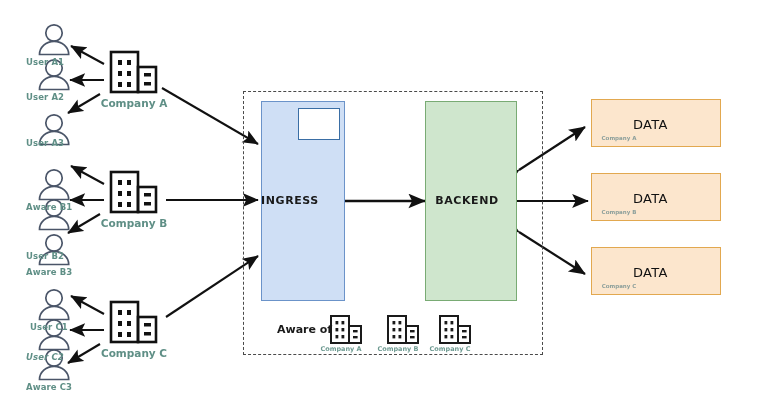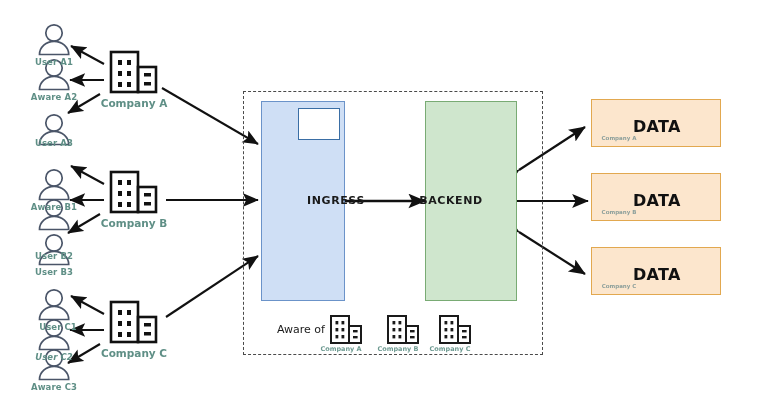--- a/index.html
+++ b/index.html
@@ -19,30 +19,30 @@
     height: 420px;
     background: #ffffff;
   }
   .svg-layer {
     position: absolute;
     left: 0;
     top: 0;
     width: 768px;
     height: 420px;
   }
-  .abs { position: absolute; }
+  .abs { position: absolute; font-weight: bold; }
 
   
   .user-label {
     font-size: 8.5px;
     font-weight: bold;
     color: #5f8f86;
     letter-spacing: 0.1px;
     white-space: nowrap;
-    text-align: center;
+    text-align: left;
   }
   .company-label {
     font-size: 10.5px;
     font-weight: bold;
     color: #5f8f86;
     white-space: nowrap;
     text-align: center;
   }
   .company-mini-label {
     font-size: 6.5px;
@@ -64,22 +64,22 @@
     color: #1a1a1a;
     letter-spacing: 0.6px;
     white-space: nowrap;
   }
   .aware-text {
     font-size: 11px;
     color: #1a1a1a;
     white-space: nowrap;
   }
   .data-text {
-    font-size: 16px;
-    font-weight: bold;
+    font-size: 13px;
+    font-weight: normal;
     color: #111111;
     letter-spacing: 0.3px;
     white-space: nowrap;
   }
 
   
   .ingress-box {
     background: #cfdff5;
     border: 1.6px solid #6b93c9;
     box-sizing: border-box;
@@ -369,48 +369,48 @@
       <rect x="5" y="9" width="13" height="3.4" rx="1" fill="#ffffff"></rect>
       <rect x="5" y="16" width="13" height="3.4" rx="1" fill="#ffffff"></rect>
       <circle cx="11.5" cy="28" r="2.4" fill="#d6d62e"></circle>
     </g>
   </svg>
 
   <div class="abs dashed-region" style="left:243px; top:91px; width:300px; height:264px;"></div>
 
   <div class="abs ingress-box" style="left:261px; top:101px; width:84px; height:200px;"></div>
   <div class="abs ingress-icon-frame" style="left:298px; top:108px; width:42px; height:32px;"></div>
-  <div class="abs box-title" style="left:261px; top:194px; width:88px; text-align:center;padding-left:31px;">INGRESS</div>
+  <div class="abs box-title" style="left:261px; top:194px; width:88px; ">INGRESS</div>
 
   <div class="abs backend-box" style="left:425px; top:101px; width:92px; height:200px;"></div>
-  <div class="abs box-title" style="left:409px; top:194px; width:84px; text-align:center;">BACKEND</div>
+  <div class="abs box-title" style="left:425px; top:194px; width:84px; text-align:center;">BACKEND</div>
 
   <div class="abs aware-text" style="left:277px; top:323px;">Aware of</div>
   <div class="abs company-mini-label" style="left:313px; top:345px; width:56px;">Company A</div>
   <div class="abs company-mini-label" style="left:370px; top:345px; width:56px;">Company B</div>
   <div class="abs company-mini-label" style="left:422px; top:345px; width:56px;">Company C</div>
 
   <div class="abs data-card" style="left:591px; top:99px; width:130px; height:48px;"></div>
   <div class="abs data-text" style="left:633px; top:117px;">DATA</div>
   <div class="abs company-mini-label-orange" style="left:591px; top:135px; width:56px;">Company A</div>
 
   <div class="abs data-card" style="left:591px; top:173px; width:130px; height:48px;"></div>
   <div class="abs data-text" style="left:633px; top:191px;">DATA</div>
   <div class="abs company-mini-label-orange" style="left:591px; top:209px; width:56px;">Company B</div>
 
   <div class="abs data-card" style="left:591px; top:247px; width:130px; height:48px;"></div>
   <div class="abs data-text" style="left:633px; top:265px;">DATA</div>
   <div class="abs company-mini-label-orange" style="left:591px; top:283px; width:56px;">Company C</div>
 
   <div class="abs user-label" style="left:26px; top:57px; width:56px;">User A1</div>
-  <div class="abs user-label" style="left:26px; top:92px; width:56px;">Aware A2</div>
+  <div class="abs user-label" style="left:26px; top:92px; width:56px;">User A2</div>
   <div class="abs user-label" style="left:26px; top:138px; width:56px;">User A3</div>
   <div class="abs user-label" style="left:26px; top:202px; width:56px;">Aware B1</div>
   <div class="abs user-label" style="left:26px; top:232px; width:56px;margin-top:19px;">User B2</div>
-  <div class="abs user-label" style="left:26px; top:267px; width:56px;">User B3</div>
+  <div class="abs user-label" style="left:26px; top:267px; width:56px;">Aware B3</div>
   <div class="abs user-label" style="left:30px; top:322px; width:56px;">User C1</div>
   <div class="abs user-label" style="left:26px; top:352px; width:56px;font-style:italic;">User C2</div>
   <div class="abs user-label" style="left:26px; top:382px; width:56px;">Aware C3</div>
 
   <div class="abs company-label" style="left:96px; top:97px; width:76px;">Company A</div>
   <div class="abs company-label" style="left:96px; top:217px; width:76px;">Company B</div>
   <div class="abs company-label" style="left:96px; top:347px; width:76px;">Company C</div>
 
 </div>
 

